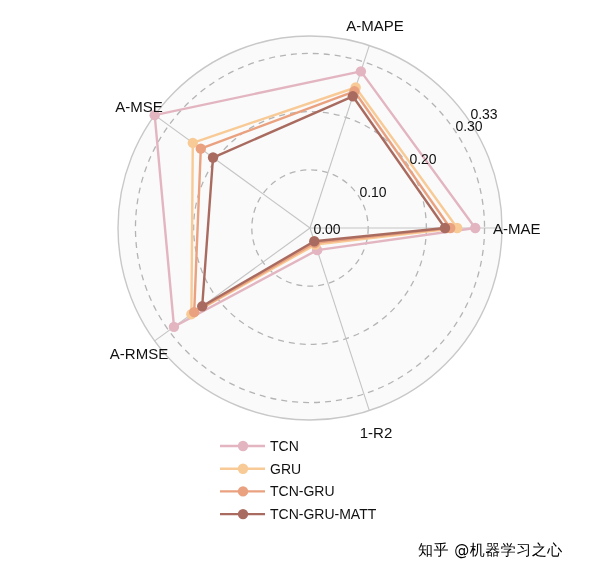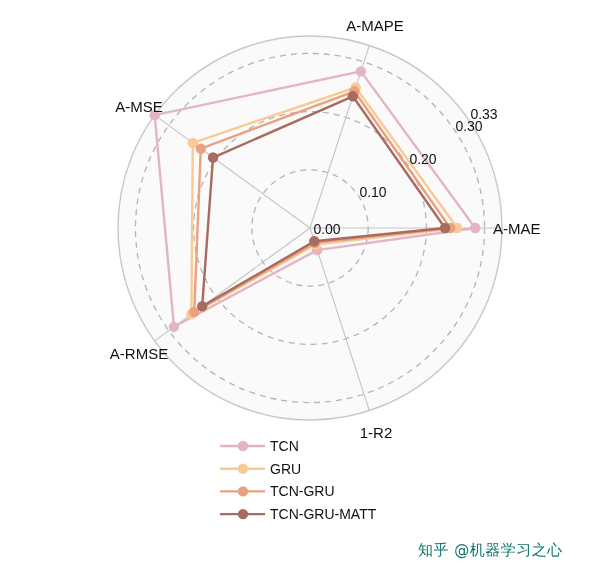--- a/index.html
+++ b/index.html
@@ -3,21 +3,21 @@
   <meta charset="utf-8">
   <style>
     html, body { margin: 0; padding: 0; background: #ffffff; }
     body { width: 600px; height: 577px; position: relative; overflow: hidden;
            font-family: "Liberation Sans", "DejaVu Sans", sans-serif; }
     #chart-svg { position: absolute; left: 0; top: 0; }
     .axis-label { font-size: 15px; fill: #111111; }
     .tick-label { font-size: 14px; fill: #111111; }
     .legend-label { font-size: 14px; fill: #111111; }
     .watermark { position: absolute; left: 418px; top: 541px; font-size: 15px;
-                 color: #0f766e; letter-spacing: 0.5px;
+                 color: #000000; letter-spacing: 0.5px;
                  font-family: "DejaVu Sans", sans-serif; }
   </style>
 </head>
 <body>
 
 <svg id="chart-svg" width="600" height="577" viewBox="0 0 600 577" xmlns="http://www.w3.org/2000/svg">
   <g id="plot-bg">
       <circle cx="310" cy="228" r="192" fill="#fafafa" stroke="none"></circle>
     </g>
   <g id="grid-rings">

